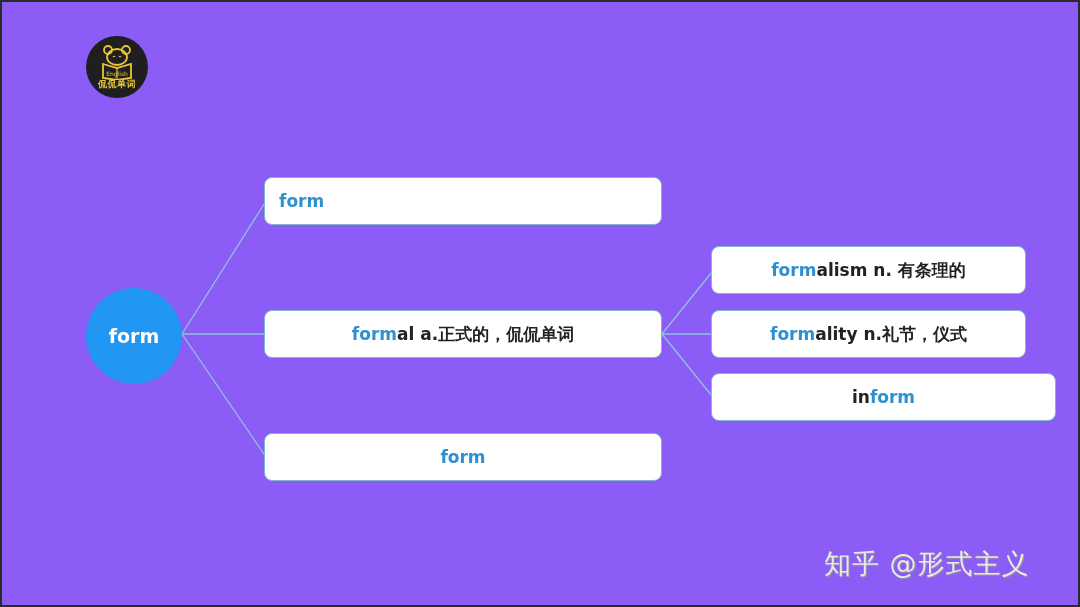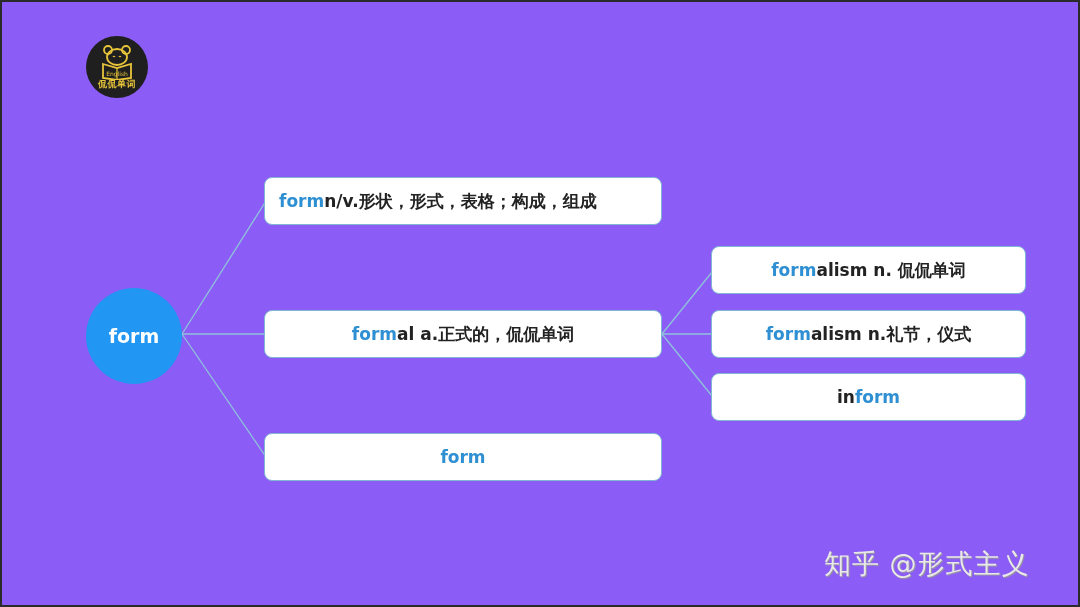--- a/index.html
+++ b/index.html
@@ -80,45 +80,44 @@
     </g>
   </svg>
 
   <div class="root">
     <span>form</span>
   </div>
 
   <div class="node" style="left:262px; top:175px; width:398px; height:48px; justify-content:flex-start; padding-left:14px;">
     <span></span>
       <span class="hl">form</span>
-      <span> n/v.形状，形式，表格；构成，组成</span>
   </div>
 
   <div class="node" style="left:262px; top:308px; width:398px; height:48px;">
     <span></span>
       <span class="hl">form</span>
       <span>al a.正式的，侃侃单词</span>
   </div>
 
   <div class="node" style="left:262px; top:431px; width:398px; height:48px;">
     <span></span>
       <span class="hl">form</span>
   </div>
 
   <div class="node" style="left:709px; top:244px; width:315px; height:48px;">
     <span></span>
       <span class="hl">form</span>
-      <span>alism n. 侃侃单词</span>
+      <span>alism n. 有条理的</span>
   </div>
 
   <div class="node" style="left:709px; top:308px; width:315px; height:48px;">
     <span></span>
       <span class="hl">form</span>
-      <span>alism n.礼节，仪式</span>
+      <span>ality n.礼节，仪式</span>
   </div>
 
-  <div class="node" style="left:709px; top:371px; width:315px; height:48px;">
+  <div class="node" style="left:709px; top:371px; width:345px; height:48px;">
     <span>in</span>
       <span class="hl">form</span>
   </div>
 
   <div class="watermark">知乎 @形式主义</div>
 </div>
 
 </body></html>

